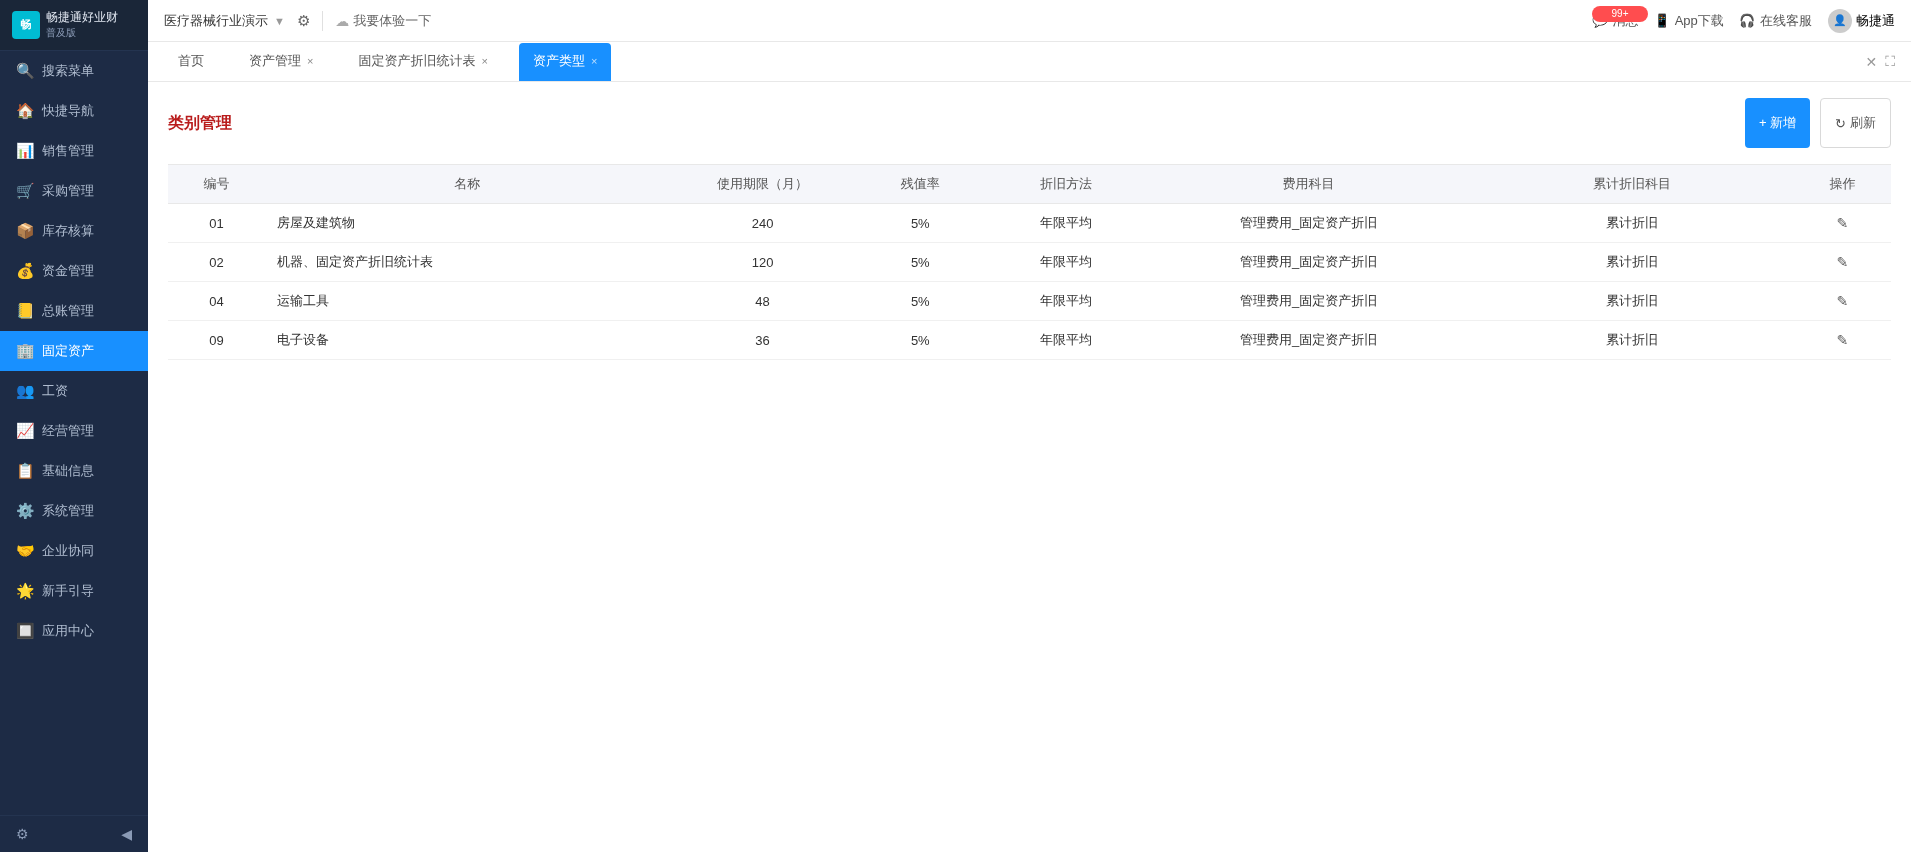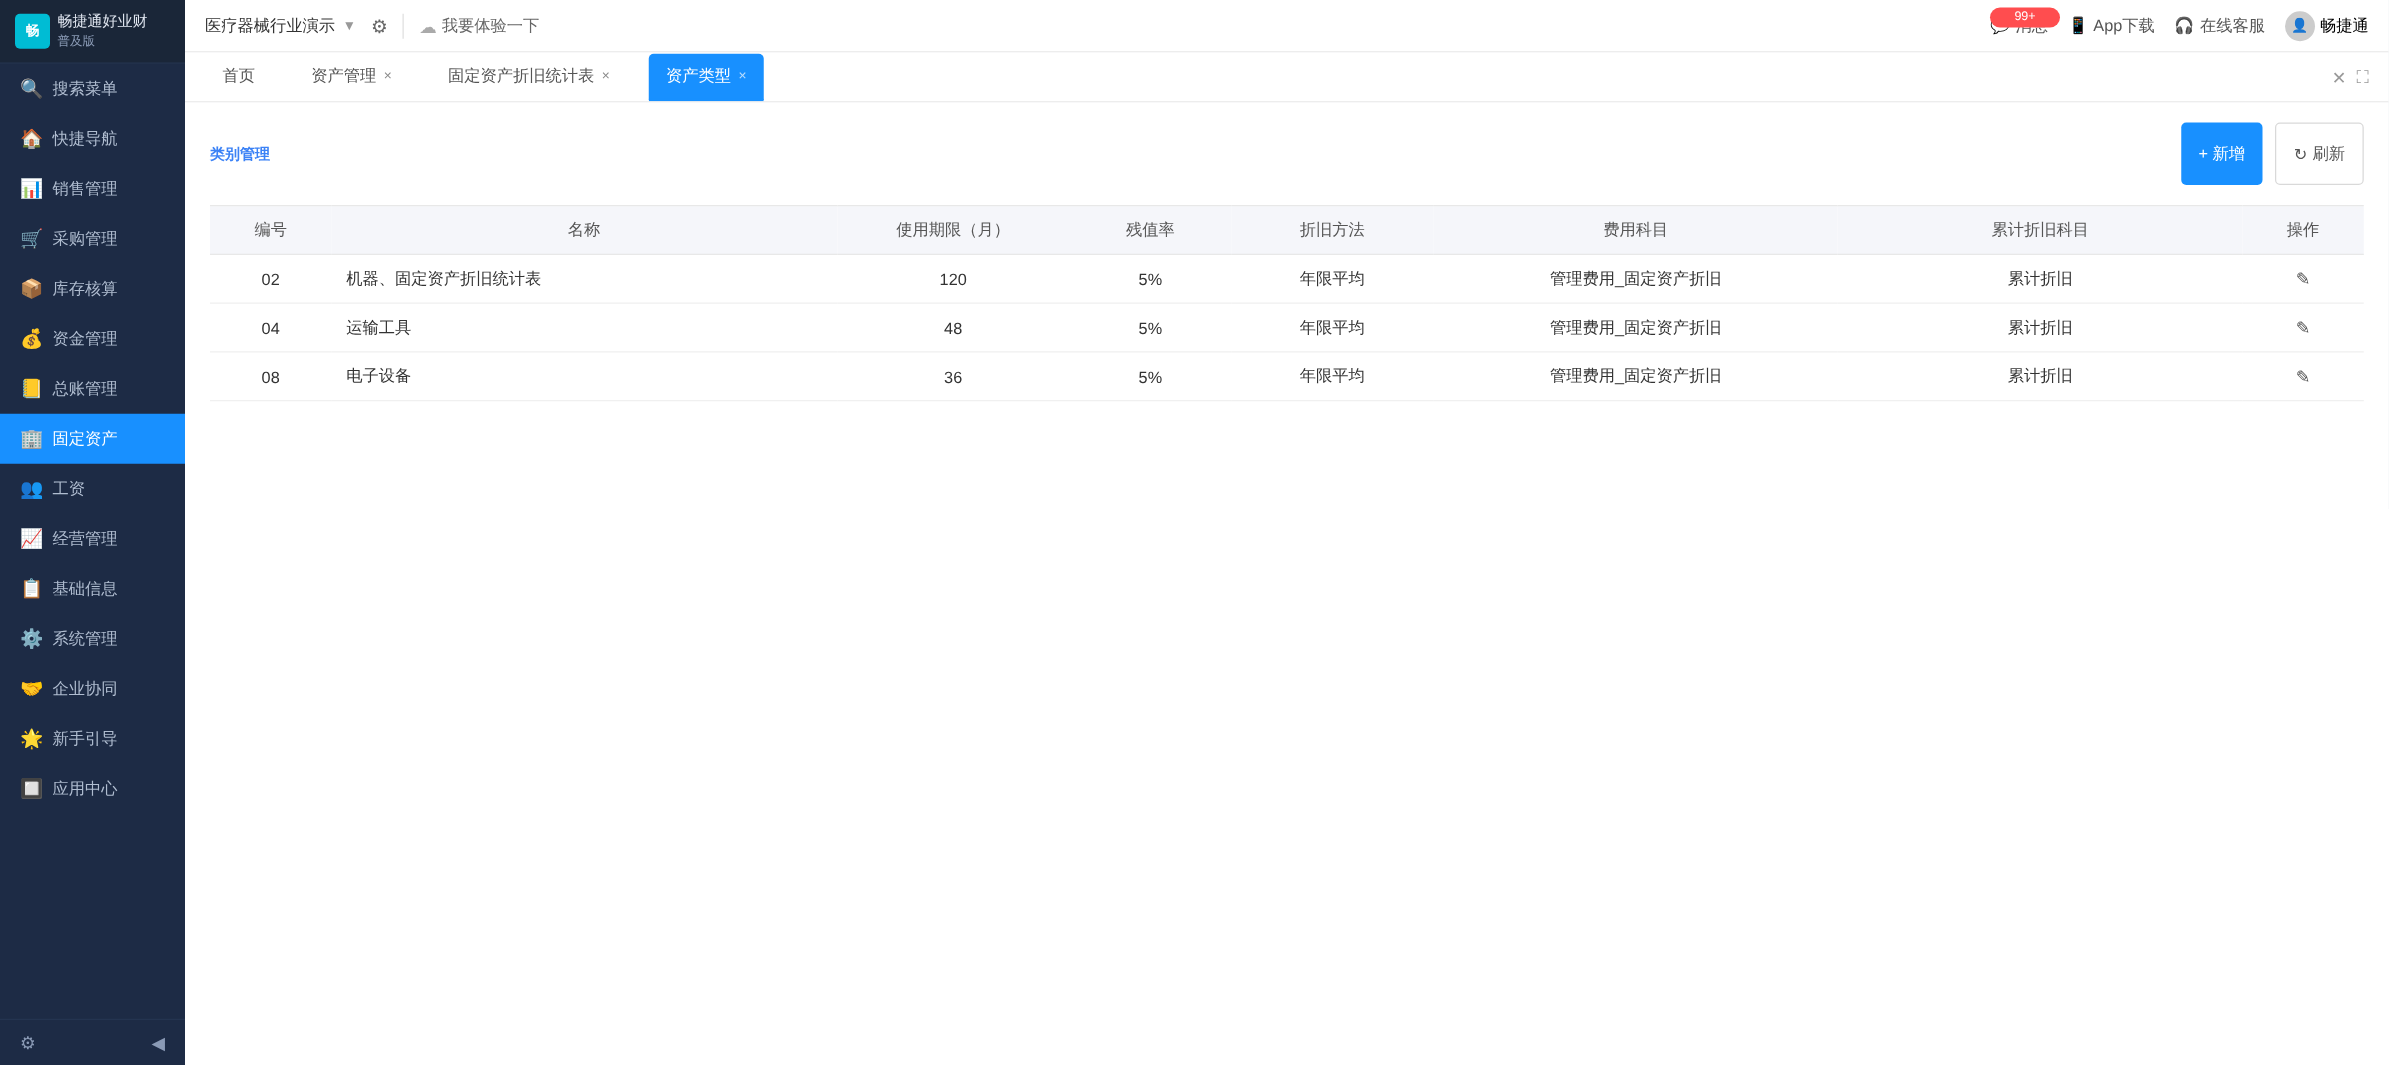--- a/index.html
+++ b/index.html
@@ -144,21 +144,21 @@
       padding: 16px 20px;
       overflow: auto;
       background: #fff;
     }
 
     
     .page-header {
       display: flex; align-items: center; justify-content: space-between;
       margin-bottom: 16px;
     }
-    .page-title { font-size: 12px; font-weight: bold; color: #3b82f6; }
+    .page-title { font-size: 16px; font-weight: bold; color: #b91c1c; }
     .header-actions { display: flex; gap: 10px; }
     .btn-primary {
       background: #1890ff; color: #fff;
       border: none; border-radius: 4px;
       padding: 16px 14px; font-size: 13px;
       cursor: pointer; display: flex; align-items: center; gap: 4px;
     }
     .btn-default {
       background: #fff; color: #555;
       border: 1px solid #d9d9d9; border-radius: 4px;
@@ -362,20 +362,30 @@
           <th class="col-name">名称</th>
           <th class="col-period">使用期限（月）</th>
           <th class="col-residual">残值率</th>
           <th class="col-method">折旧方法</th>
           <th class="col-expense">费用科目</th>
           <th class="col-accum">累计折旧科目</th>
           <th class="col-action">操作</th>
         </tr>
       </thead>
       <tbody id="table-body">
+      <tr>
+    <td class="td-code">01</td>
+    <td class="td-left">房屋及建筑物</td>
+    <td>240</td>
+    <td>5%</td>
+    <td>年限平均</td>
+    <td class="td-expense">管理费用_固定资产折旧</td>
+    <td class="td-accum">累计折旧</td>
+    <td><button class="td-edit-btn">✎</button></td>
+  </tr>
           <tr>
     <td class="td-code">02</td>
     <td class="td-left">机器、固定资产折旧统计表</td>
     <td>120</td>
     <td>5%</td>
     <td>年限平均</td>
     <td class="td-expense">管理费用_固定资产折旧</td>
     <td class="td-accum">累计折旧</td>
     <td><button class="td-edit-btn">✎</button></td>
   </tr>
@@ -383,21 +393,21 @@
     <td class="td-code">04</td>
     <td class="td-left">运输工具</td>
     <td>48</td>
     <td>5%</td>
     <td>年限平均</td>
     <td class="td-expense">管理费用_固定资产折旧</td>
     <td class="td-accum">累计折旧</td>
     <td><button class="td-edit-btn">✎</button></td>
   </tr>
           <tr>
-    <td class="td-code">08</td>
+    <td class="td-code">09</td>
     <td class="td-left">电子设备</td>
     <td>36</td>
     <td>5%</td>
     <td>年限平均</td>
     <td class="td-expense">管理费用_固定资产折旧</td>
     <td class="td-accum">累计折旧</td>
     <td><button class="td-edit-btn">✎</button></td>
   </tr>
         </tbody>
     </table>

